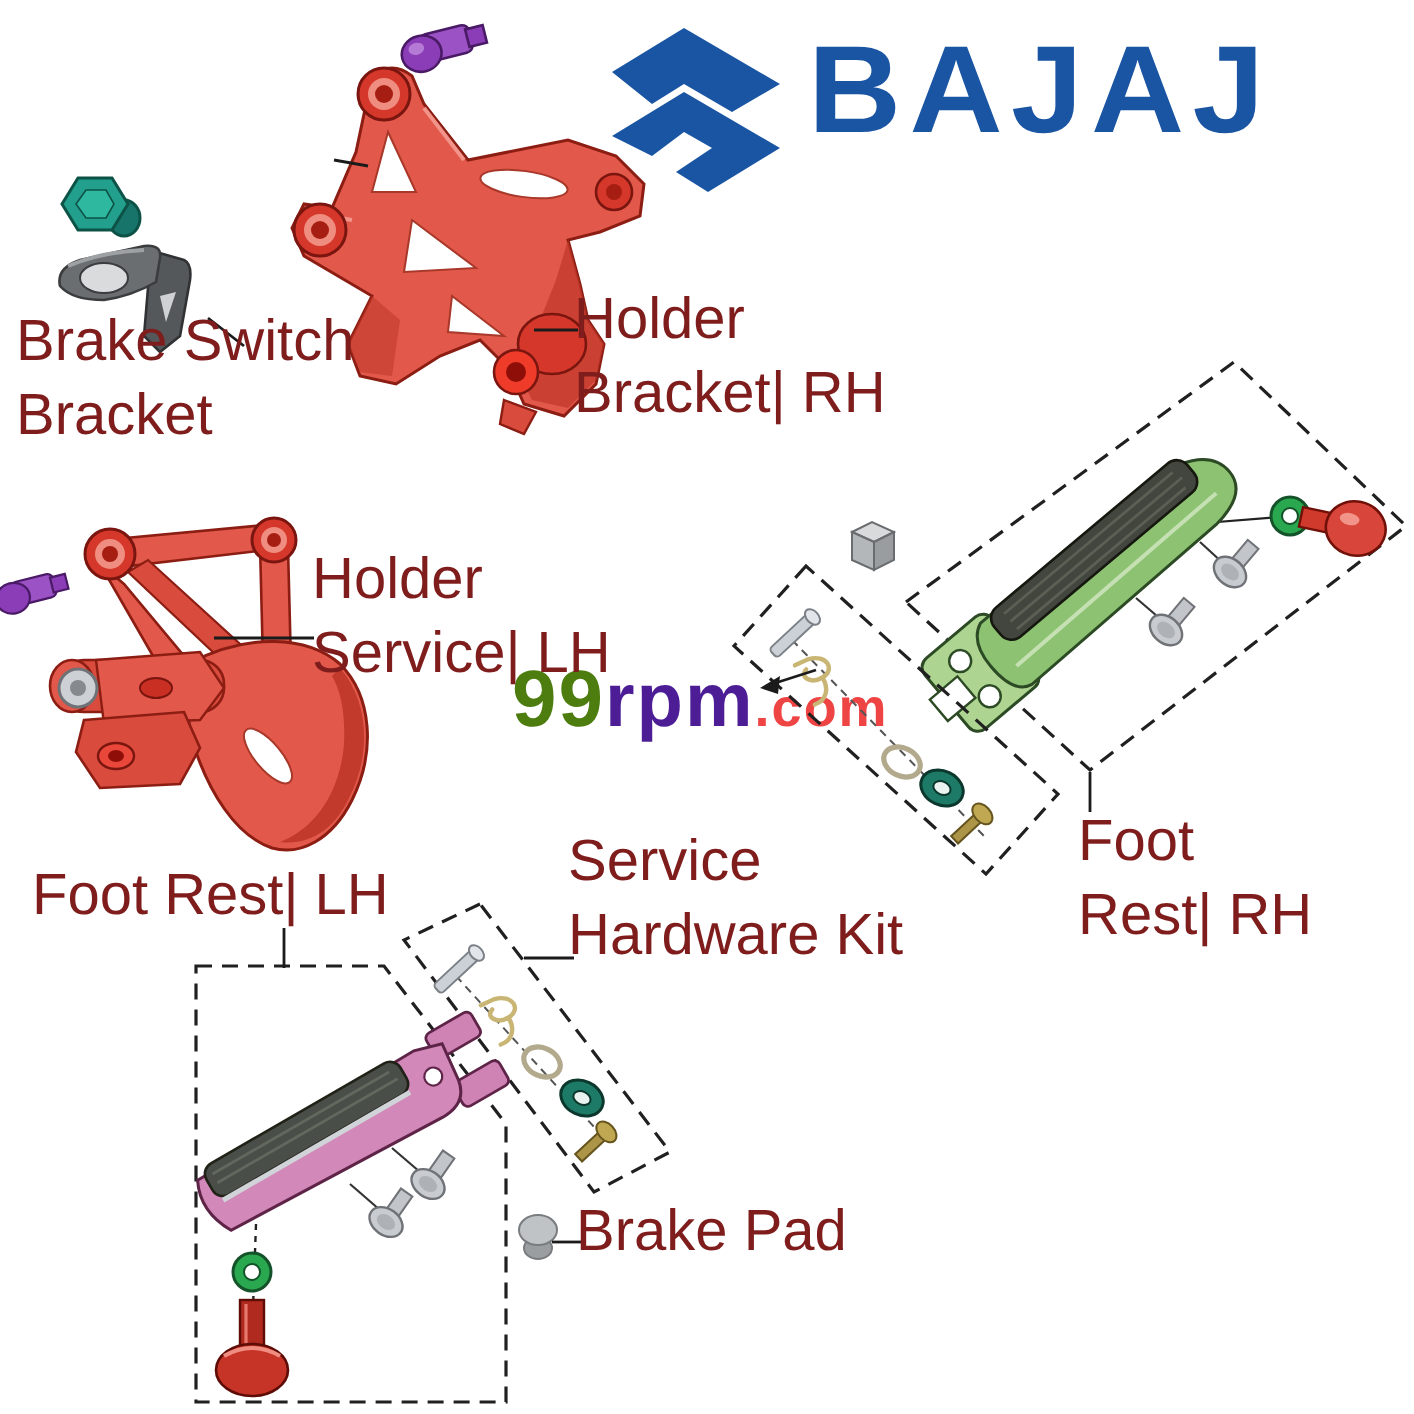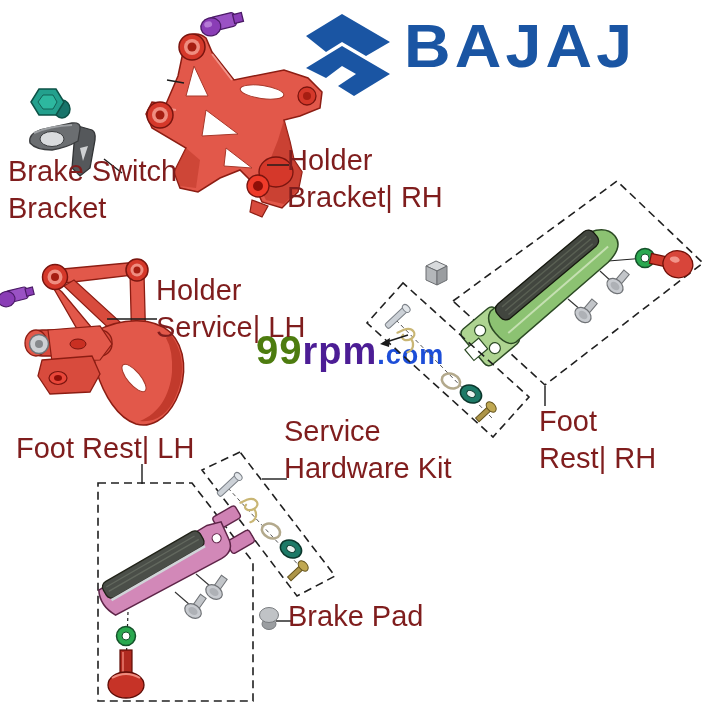--- a/index.html
+++ b/index.html
@@ -6,21 +6,21 @@
   #stage{position:relative;width:707px;height:707px;background:#ffffff;overflow:hidden;
          font-family:"Liberation Sans",sans-serif;}
   #art{position:absolute;left:0;top:0;z-index:1;}
   .lbl{position:absolute;z-index:2;color:#7f1d1d;font-size:29px;line-height:37px;
        font-family:"Liberation Sans",sans-serif;white-space:nowrap;}
   .lbl span{display:block;}
   #watermark{position:absolute;left:256px;top:328px;z-index:0;font-weight:bold;
              letter-spacing:1px;white-space:nowrap;}
   #watermark .wm-blue{color:#4d7c0f;font-size:40px;}
   #watermark .wm-gray{color:#4c1d95;font-size:38px;}
-  #watermark .wm-com{color:#1d4ed8;font-size:27px;}
+  #watermark .wm-com{color:#ef4444;font-size:27px;}
   #brand{position:absolute;left:404px;top:10px;z-index:2;color:#1a55a3;font-size:62px;
          font-weight:800;letter-spacing:4px;transform:scaleX(1.04);transform-origin:left top;
          white-space:nowrap;}
 </style>
 </head>
 <body>
 
 <div id="stage">
 
   <div id="watermark">

